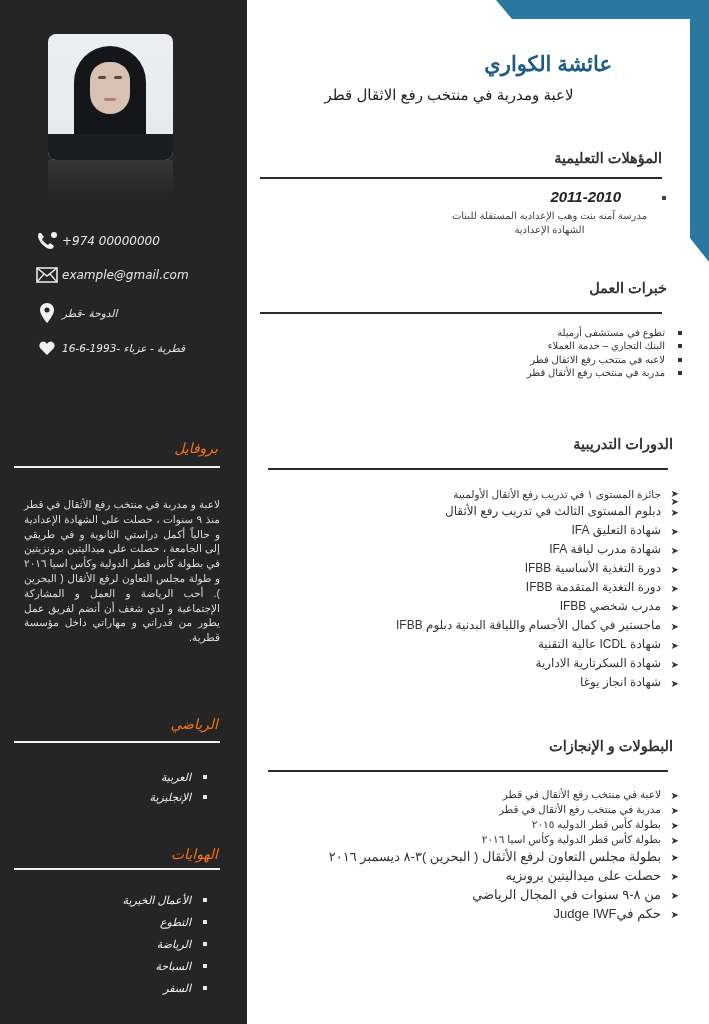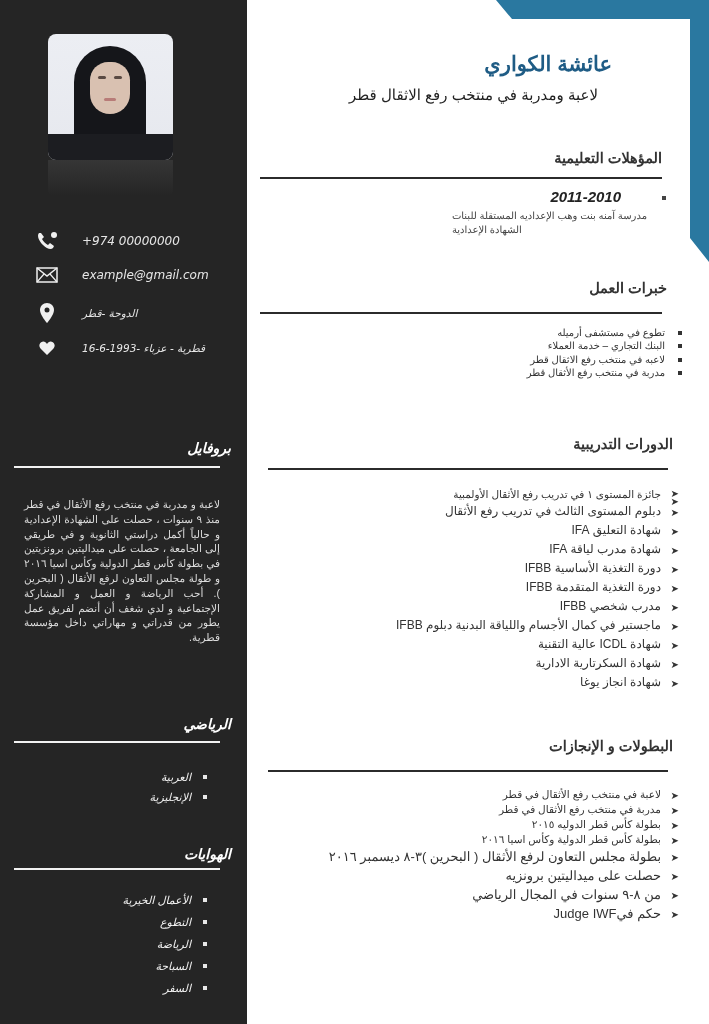--- a/index.html
+++ b/index.html
@@ -26,28 +26,28 @@
     }
     .photo .eye { position: absolute; top: 14px; width: 8px; height: 3px; background: #5a4a43; border-radius: 2px; }
     .photo .eye.l { left: 8px; } .photo .eye.r { right: 8px; }
     .photo .mouth { position: absolute; left: 14px; top: 36px; width: 12px; height: 3px; background: #b87c78; border-radius: 2px; }
     .photo .body { position: absolute; left: 0; top: 100px; width: 125px; height: 40px; background: #1c1d21; }
     .reflection {
       position: absolute; left: 48px; top: 160px; width: 125px; height: 36px;
       background: linear-gradient(#3a3a3a, #252525);
       border-radius: 0 0 6px 6px; opacity: .8;
     }
-    .contact { position: absolute; left: 36px; display: flex; align-items: center; gap: 24px; color: #e6e6e6; font-style: italic; }
+    .contact { position: absolute; left: 36px; display: flex; align-items: center; gap: 4px; color: #e6e6e6; font-style: italic; }
     .contact .ic { width: 22px; height: 22px; display: flex; align-items: center; justify-content: center; }
     .contact .txt { font-family: "DejaVu Sans", sans-serif; font-size: 12px; }
     .contact .txt.ar { font-size: 10.5px; }
 
     .side-head {
-      position: absolute; right: 16px; font-size: 14px; font-weight: bold; font-style: italic;
-      color: #ffffff; direction: rtl;
+      position: absolute; right: 29px; font-size: 14px; font-weight: normal; font-style: italic;
+      color: #f97316; direction: rtl;
     }
     .side-rule { position: absolute; left: 14px; width: 206px; height: 2px; background: #f2f2f2; }
     .profile-text {
       position: absolute; left: 24px; top: 497px; width: 196px; direction: rtl; text-align: justify;
       font-size: 10.5px; line-height: 14.8px; color: #dcdcdc;
     }
     .side-list {
       position: absolute; right: 26px; direction: rtl; list-style: none; margin: 12px; padding: 0;
       font-size: 11px; font-style: italic; color: #f0f0f0;
     }
@@ -56,33 +56,33 @@
       content: ""; position: absolute; right: 2px; top: 50%; width: 4px; height: 4px; margin-top: -2px; background: #e8e8e8;
     }
 
     .blue-band { position: absolute; left: 0; top: 0; width: 709px; height: 280px; }
 
     .name {
       position: absolute; left: 340px; top: 52px; width: 272px; text-align: right;
       font-size: 21px; font-weight: bold; color: #1f5c85; direction: rtl;
     }
     .subtitle {
-      position: absolute; left: 300px; top: 86px; width: 298px; text-align: right;
+      position: absolute; left: 300px; top: 86px; width: 298px; text-align: center;
       font-size: 15px; color: #222; direction: rtl;
     }
     .sec-title {
       position: absolute; font-size: 14.5px; font-weight: bold; color: #333; direction: rtl; text-align: right;
     }
     .rule { position: absolute; height: 2px; background: #2b2b2b; }
     .edu-year {
       position: absolute; right: 88px; top: 188px; direction: ltr; font-size: 15px; font-weight: bold; font-style: italic; color: #222;
     }
     .edu-bullet { position: absolute; left: 662px; top: 196px; width: 4px; height: 4px; background: #444; }
     .edu-detail {
-      position: absolute; right: 62px; top: 209px; direction: rtl; text-align: left; font-size: 10px; line-height: 14px; color: #444;
+      position: absolute; right: 62px; top: 209px; direction: rtl; text-align: center; font-size: 10px; line-height: 14px; color: #444;
     }
     .sq-list, .arrow-list {
       position: absolute; direction: rtl; list-style: none; margin: 0; padding: 0; text-align: right; color: #333;
     }
     .sq-list li { position: relative; padding-right: 20px; font-size: 10px; line-height: 13.3px; text-align: right; }
     .sq-list li::before {
       content: ""; position: absolute; right: 3px; top: 5px; width: 4px; height: 4px; background: #333;
     }
     .arrow-list li { position: relative; padding-right: 20px; white-space: nowrap; }
     .arrow-list li .arr {

